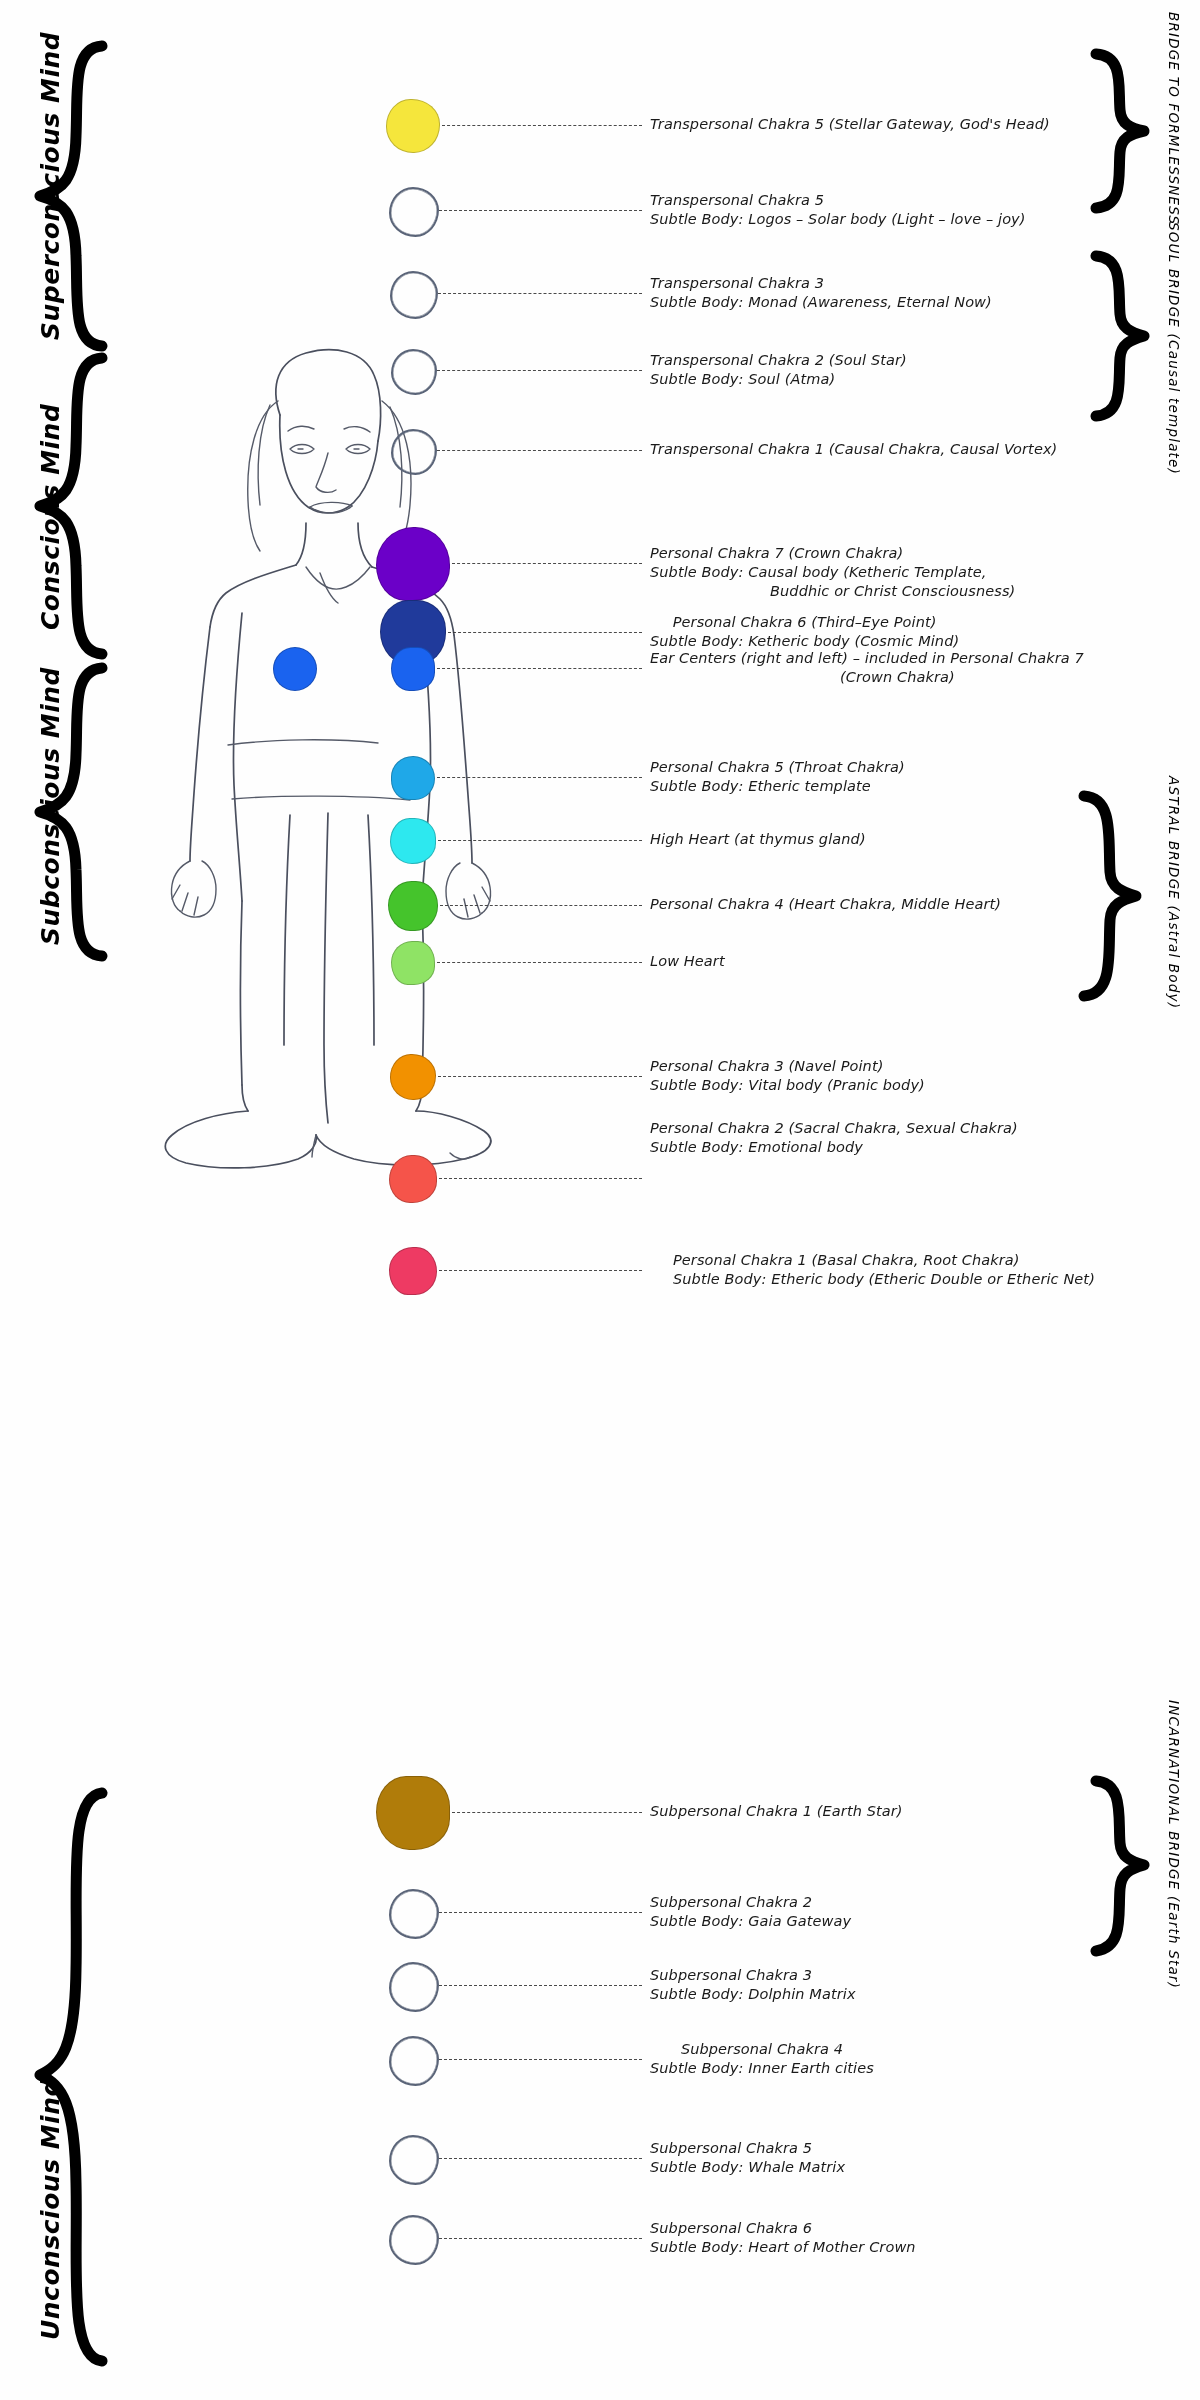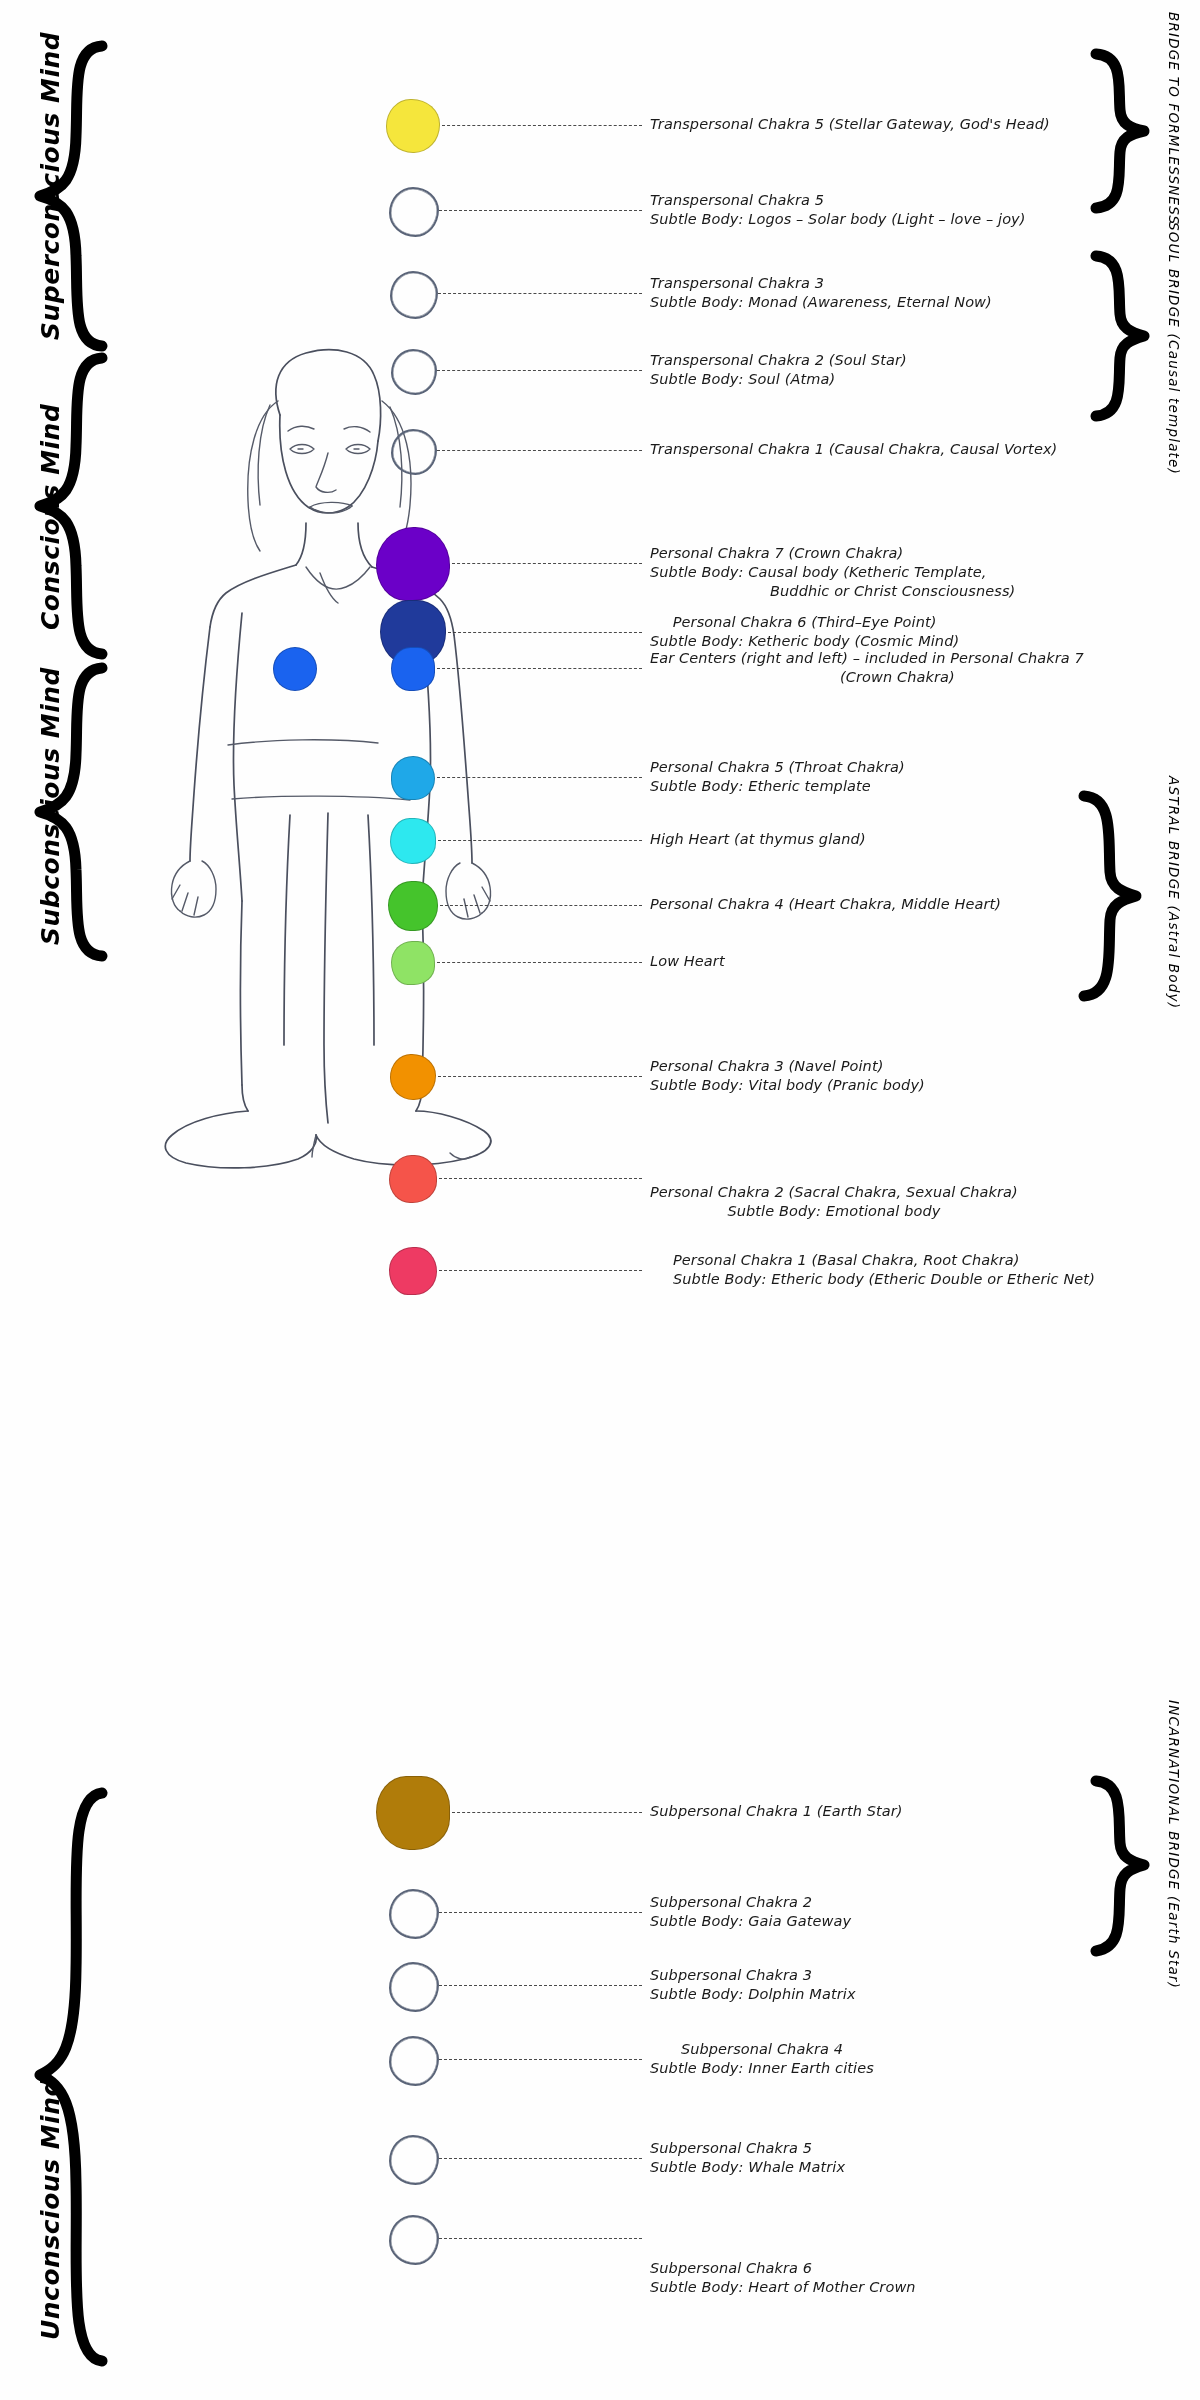--- a/index.html
+++ b/index.html
@@ -248,37 +248,37 @@
       <div class="leader" style="left: 440px; top: 905px; width: 202px;"></div>
       <div class="lbl" style="left: 650px; top: 895px;"><span class="l2">Personal Chakra 4 (Heart Chakra, Middle Heart)</span></div>
       <div class="chakra filled" style="left: 391px; top: 941px; width: 42px; height: 42px; background: rgb(143, 227, 101); border-radius: 53% 43% 53% 42% / 54% 54% 47% 57%;"></div>
       <div class="leader" style="left: 437px; top: 962px; width: 205px;"></div>
       <div class="lbl" style="left: 650px; top: 952px;"><span class="l2">Low Heart</span></div>
       <div class="chakra filled" style="left: 390px; top: 1054px; width: 44px; height: 44px; background: rgb(242, 145, 0); border-radius: 45% 52% 48% 50% / 50% 46% 52% 48%;"></div>
       <div class="leader" style="left: 438px; top: 1076px; width: 204px;"></div>
       <div class="lbl" style="left: 650px; top: 1057px;"><span class="l2">Personal Chakra 3 (Navel Point)</span><span class="l2">Subtle Body: Vital body (Pranic body)</span></div>
       <div class="chakra filled" style="left: 389px; top: 1155px; width: 46px; height: 46px; background: rgb(245, 84, 74); border-radius: 49% 49% 53% 46% / 54% 50% 47% 51%;"></div>
       <div class="leader" style="left: 439px; top: 1178px; width: 203px;"></div>
-      <div class="lbl" style="left: 650px; top: 1183px; text-align: center;"><span class="l2">Personal Chakra 2 (Sacral Chakra, Sexual Chakra)</span><span class="l2">Subtle Body: Emotional body</span></div>
+      <div class="lbl" style="left: 650px; top: 1119px;"><span class="l2">Personal Chakra 2 (Sacral Chakra, Sexual Chakra)</span><span class="l2">Subtle Body: Emotional body</span></div>
       <div class="chakra filled" style="left: 389px; top: 1247px; width: 46px; height: 46px; background: rgb(238, 58, 99); border-radius: 53% 46% 48% 42% / 50% 54% 52%;"></div>
       <div class="leader" style="left: 439px; top: 1270px; width: 203px;"></div>
       <div class="lbl" style="left: 650px; top: 1251px; margin-left: 23px;"><span class="l2">Personal Chakra 1 (Basal Chakra, Root Chakra)</span><span class="l2">Subtle Body: Etheric body (Etheric Double or Etheric Net)</span></div>
       <div class="chakra filled" style="left: 376px; top: 1776px; width: 72px; height: 72px; background: rgb(176, 124, 10); border-radius: 45% 43% 53% 50% / 54% 46% 47% 57%;"></div>
       <div class="leader" style="left: 452px; top: 1812px; width: 190px;"></div>
       <div class="lbl" style="left: 650px; top: 1802px;"><span class="l2">Subpersonal Chakra 1 (Earth Star)</span></div>
       <div class="chakra empty" style="left: 389px; top: 1889px; width: 46px; height: 46px; border-radius: 48% 52% 47% 53% / 52% 46% 54% 48%;"></div>
       <div class="leader" style="left: 439px; top: 1912px; width: 203px;"></div>
       <div class="lbl" style="left: 650px; top: 1893px;"><span class="l2">Subpersonal Chakra 2</span><span class="l2">Subtle Body: Gaia Gateway</span></div>
       <div class="chakra empty" style="left: 389px; top: 1962px; width: 46px; height: 46px; border-radius: 48% 52% 47% 53% / 52% 46% 54% 48%;"></div>
       <div class="leader" style="left: 439px; top: 1985px; width: 203px;"></div>
       <div class="lbl" style="left: 650px; top: 1966px;"><span class="l2">Subpersonal Chakra 3</span><span class="l2">Subtle Body: Dolphin Matrix</span></div>
       <div class="chakra empty" style="left: 389px; top: 2036px; width: 46px; height: 46px; border-radius: 48% 52% 47% 53% / 52% 46% 54% 48%;"></div>
       <div class="leader" style="left: 439px; top: 2059px; width: 203px;"></div>
       <div class="lbl" style="left: 650px; top: 2040px; text-align: center;"><span class="l2">Subpersonal Chakra 4</span><span class="l2">Subtle Body: Inner Earth cities</span></div>
       <div class="chakra empty" style="left: 389px; top: 2135px; width: 46px; height: 46px; border-radius: 48% 52% 47% 53% / 52% 46% 54% 48%;"></div>
       <div class="leader" style="left: 439px; top: 2158px; width: 203px;"></div>
       <div class="lbl" style="left: 650px; top: 2139px;"><span class="l2">Subpersonal Chakra 5</span><span class="l2">Subtle Body: Whale Matrix</span></div>
       <div class="chakra empty" style="left: 389px; top: 2215px; width: 46px; height: 46px; border-radius: 48% 52% 47% 53% / 52% 46% 54% 48%;"></div>
       <div class="leader" style="left: 439px; top: 2238px; width: 203px;"></div>
-      <div class="lbl" style="left: 650px; top: 2219px; margin-top: 40px;"><span class="l2">Subpersonal Chakra 6</span><span class="l2">Subtle Body: Heart of Mother Crown</span></div>
+      <div class="lbl" style="left: 650px; top: 2219px;"><span class="l2">Subpersonal Chakra 6</span><span class="l2">Subtle Body: Heart of Mother Crown</span></div>
     </div>
 
 </div>
 
 </body></html>

